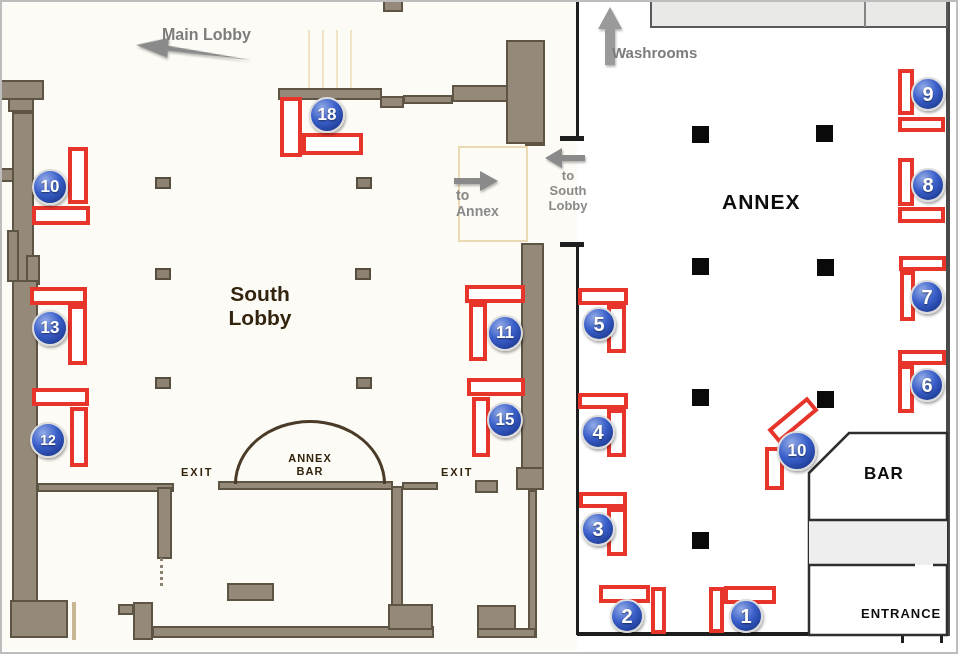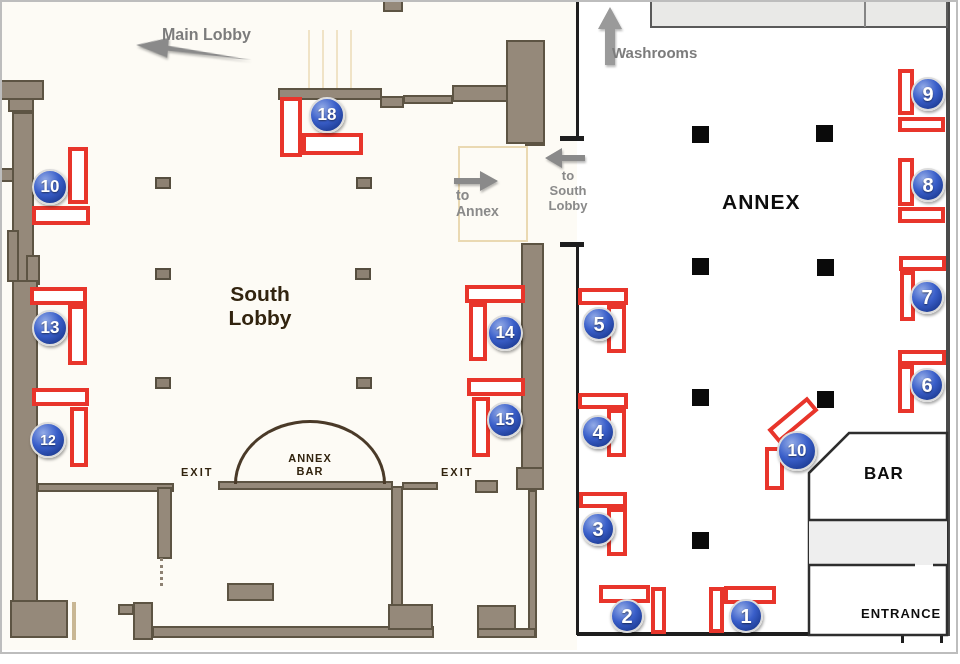--- a/index.html
+++ b/index.html
@@ -191,21 +191,21 @@
       <div class="srect" style="left: 68px; top: 305px; width: 19px; height: 60px;"></div>
       <div class="badge" style="left: 32px; top: 310px; width: 36px; height: 36px; font-size: 17px;">13</div>
       <div class="srect" style="left: 32px; top: 388px; width: 57px; height: 18px;"></div>
       <div class="srect" style="left: 70px; top: 407px; width: 18px; height: 60px;"></div>
       <div class="badge" style="left: 30px; top: 422px; width: 36px; height: 36px; font-size: 14px;">12</div>
       <div class="srect" style="left: 467px; top: 378px; width: 58px; height: 18px;"></div>
       <div class="srect" style="left: 472px; top: 397px; width: 18px; height: 60px;"></div>
       <div class="badge" style="left: 487px; top: 402px; width: 36px; height: 36px; font-size: 17px;">15</div>
       <div class="srect" style="left: 465px; top: 285px; width: 60px; height: 18px;"></div>
       <div class="srect" style="left: 469px; top: 303px; width: 18px; height: 58px;"></div>
-      <div class="badge" style="left: 487px; top: 315px; width: 36px; height: 36px; font-size: 17px;">14</div>
+      <div class="badge" style="left: 487px; top: 315px; width: 36px; height: 36px; font-size: 17px;">11</div>
       <div class="srect" style="left: 280px; top: 97px; width: 22px; height: 60px;"></div>
       <div class="srect" style="left: 302px; top: 133px; width: 61px; height: 22px;"></div>
       <div class="badge" style="left: 309px; top: 97px; width: 36px; height: 36px; font-size: 17px;">18</div>
       <div class="srect" style="left: 765px; top: 447px; width: 19px; height: 43px;"></div>
       <div class="srect" style="left: 767px; top: 411px; width: 52px; height: 18px; transform: rotate(-40deg);"></div>
       <div class="badge" style="left: 777px; top: 431px; width: 40px; height: 40px; font-size: 17px;">10</div>
     </div>
 
   <div class="frame"></div>
 </div>

